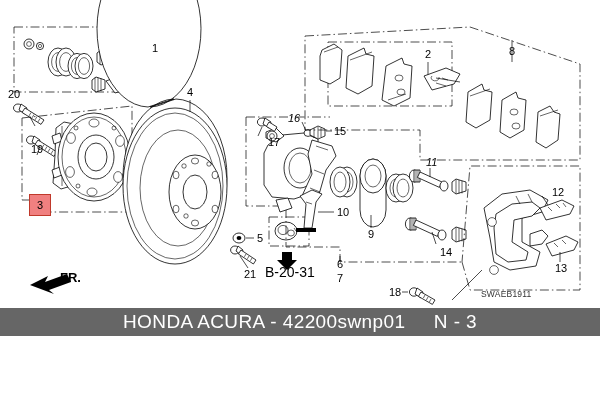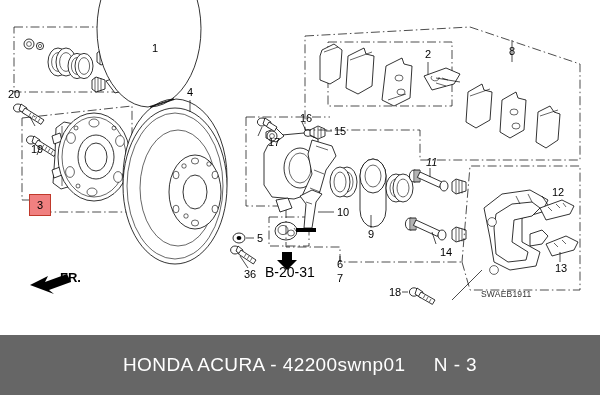--- a/index.html
+++ b/index.html
@@ -1,20 +1,20 @@
 <!DOCTYPE html>
 <html><head>
 <meta charset="utf-8">
 <style>
   html,body{margin:0;padding:0;background:#fff;}
   body{width:600px;height:400px;overflow:hidden;
        font-family:"Liberation Sans",sans-serif;}
   #root{position:relative;width:600px;height:400px;background:#ffffff;}
   #diagram{position:absolute;left:0;top:0;width:600px;height:315px;}
-  .footer{position:absolute;left:0;top:335px;width:600px;height:60px;
+  .footer{position:absolute;left:0;top:308px;width:600px;height:28px;
           background:#666666;display:flex;align-items:center;justify-content:center;}
   .footer-text{color:#ffffff;font-size:19px;letter-spacing:.4px;white-space:pre;}
   .lbl{position:absolute;font-size:11px;color:#000;font-family:"Liberation Sans",sans-serif;}
   .lbl-b{font-weight:normal;font-size:14px;}
   .hl{position:absolute;background:#f08080;border:1.4px solid #c0392b;
       width:20px;height:20px;display:flex;align-items:center;justify-content:center;
       font-size:11px;color:#000;}
   .code{position:absolute;font-size:8.5px;color:#333;letter-spacing:.2px;}
   .frtxt{position:absolute;font-weight:bold;font-size:13px;color:#000;}
 </style>
@@ -314,26 +314,26 @@
   <div class="lbl" style="left:337px;top:258px;">6</div>
   <div class="lbl" style="left:337px;top:272px;">7</div>
   <div class="lbl" style="left:509px;top:45px;">8</div>
   <div class="lbl" style="left:368px;top:228px;">9</div>
   <div class="lbl" style="left:337px;top:206px;">10</div>
   <div class="lbl" style="left:426px;top:156px;font-style:italic;">11</div>
   <div class="lbl" style="left:552px;top:186px;">12</div>
   <div class="lbl" style="left:555px;top:262px;">13</div>
   <div class="lbl" style="left:432px;top:246px;margin-left:8px;">14</div>
   <div class="lbl" style="left:334px;top:125px;">15</div>
-  <div class="lbl" style="left:300px;top:112px;">16</div>
+  <div class="lbl" style="left:288px;top:112px;font-style:italic;">16</div>
   <div class="lbl" style="left:268px;top:136px;">17</div>
   <div class="lbl" style="left:389px;top:286px;">18</div>
   <div class="lbl" style="left:31px;top:143px;">19</div>
   <div class="lbl" style="left:8px;top:88px;">20</div>
-  <div class="lbl" style="left:244px;top:268px;">36</div>
+  <div class="lbl" style="left:244px;top:268px;">21</div>
 
   <div class="hl" style="left:29px;top:194px;">3</div>
 
   <div class="lbl lbl-b" style="left:265px;top:264px;">B-20-31</div>
   <div class="code" style="left:481px;top:289px;">SWAEB1911</div>
   <div class="frtxt" style="left:60px;top:270px;">FR.</div>
 
   <div class="footer">
     <span class="footer-text">HONDA ACURA - 42200swnp01     N - 3</span>
   </div>

